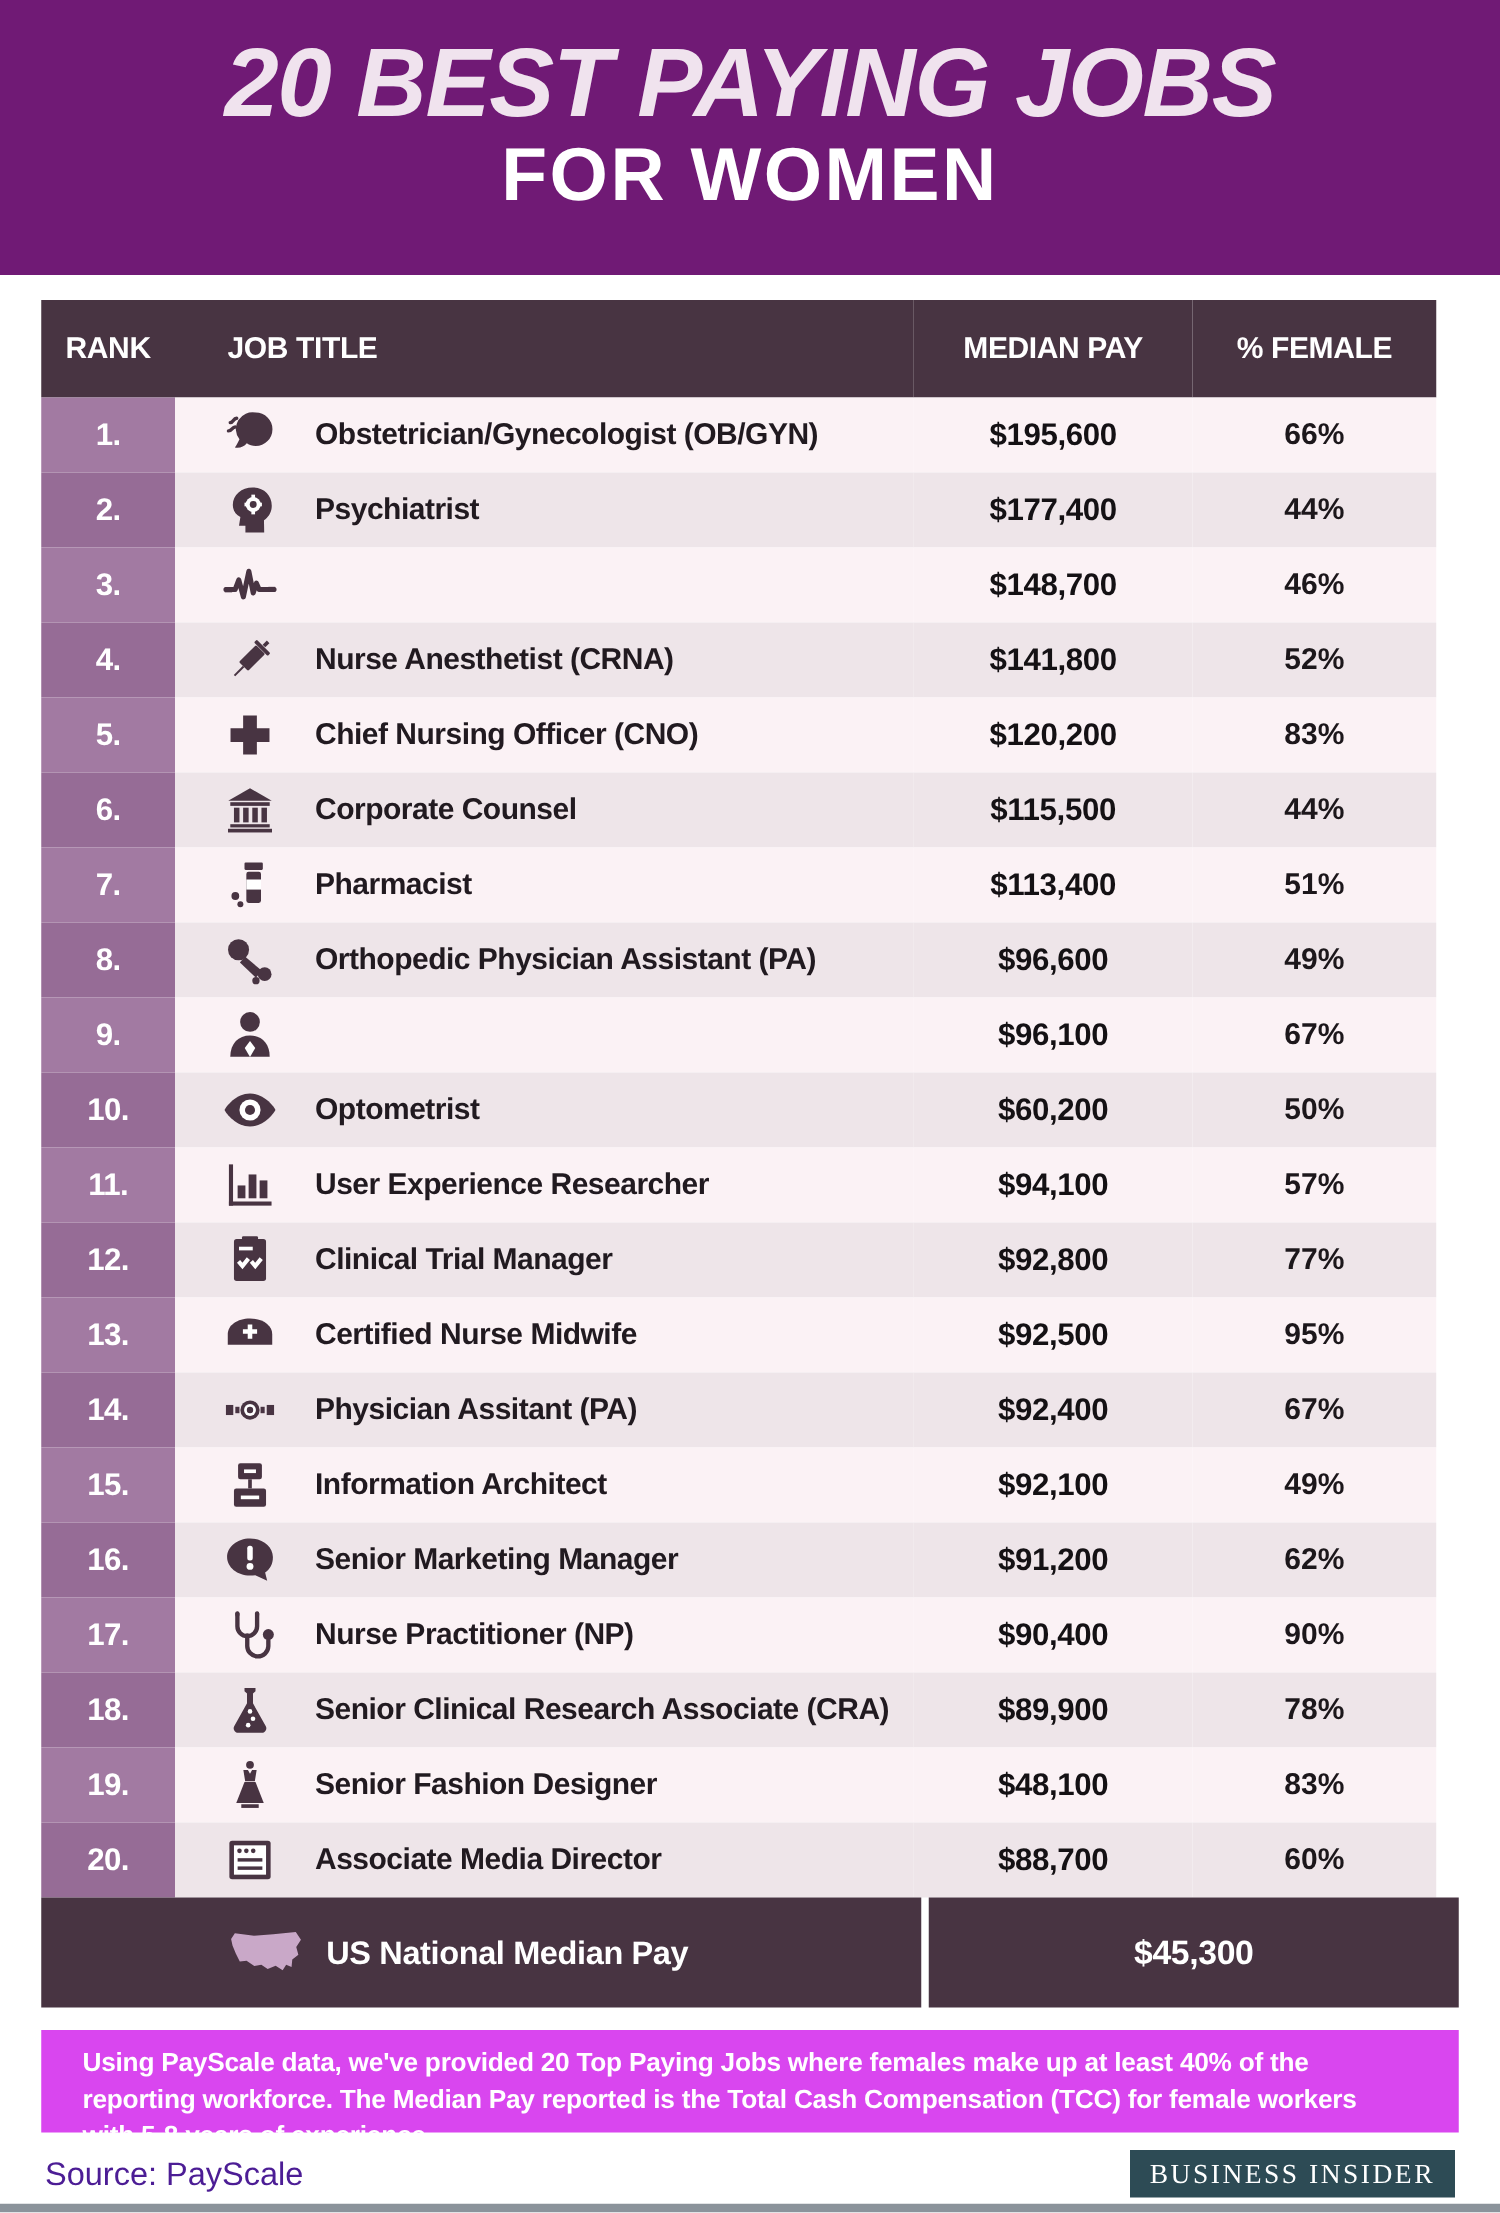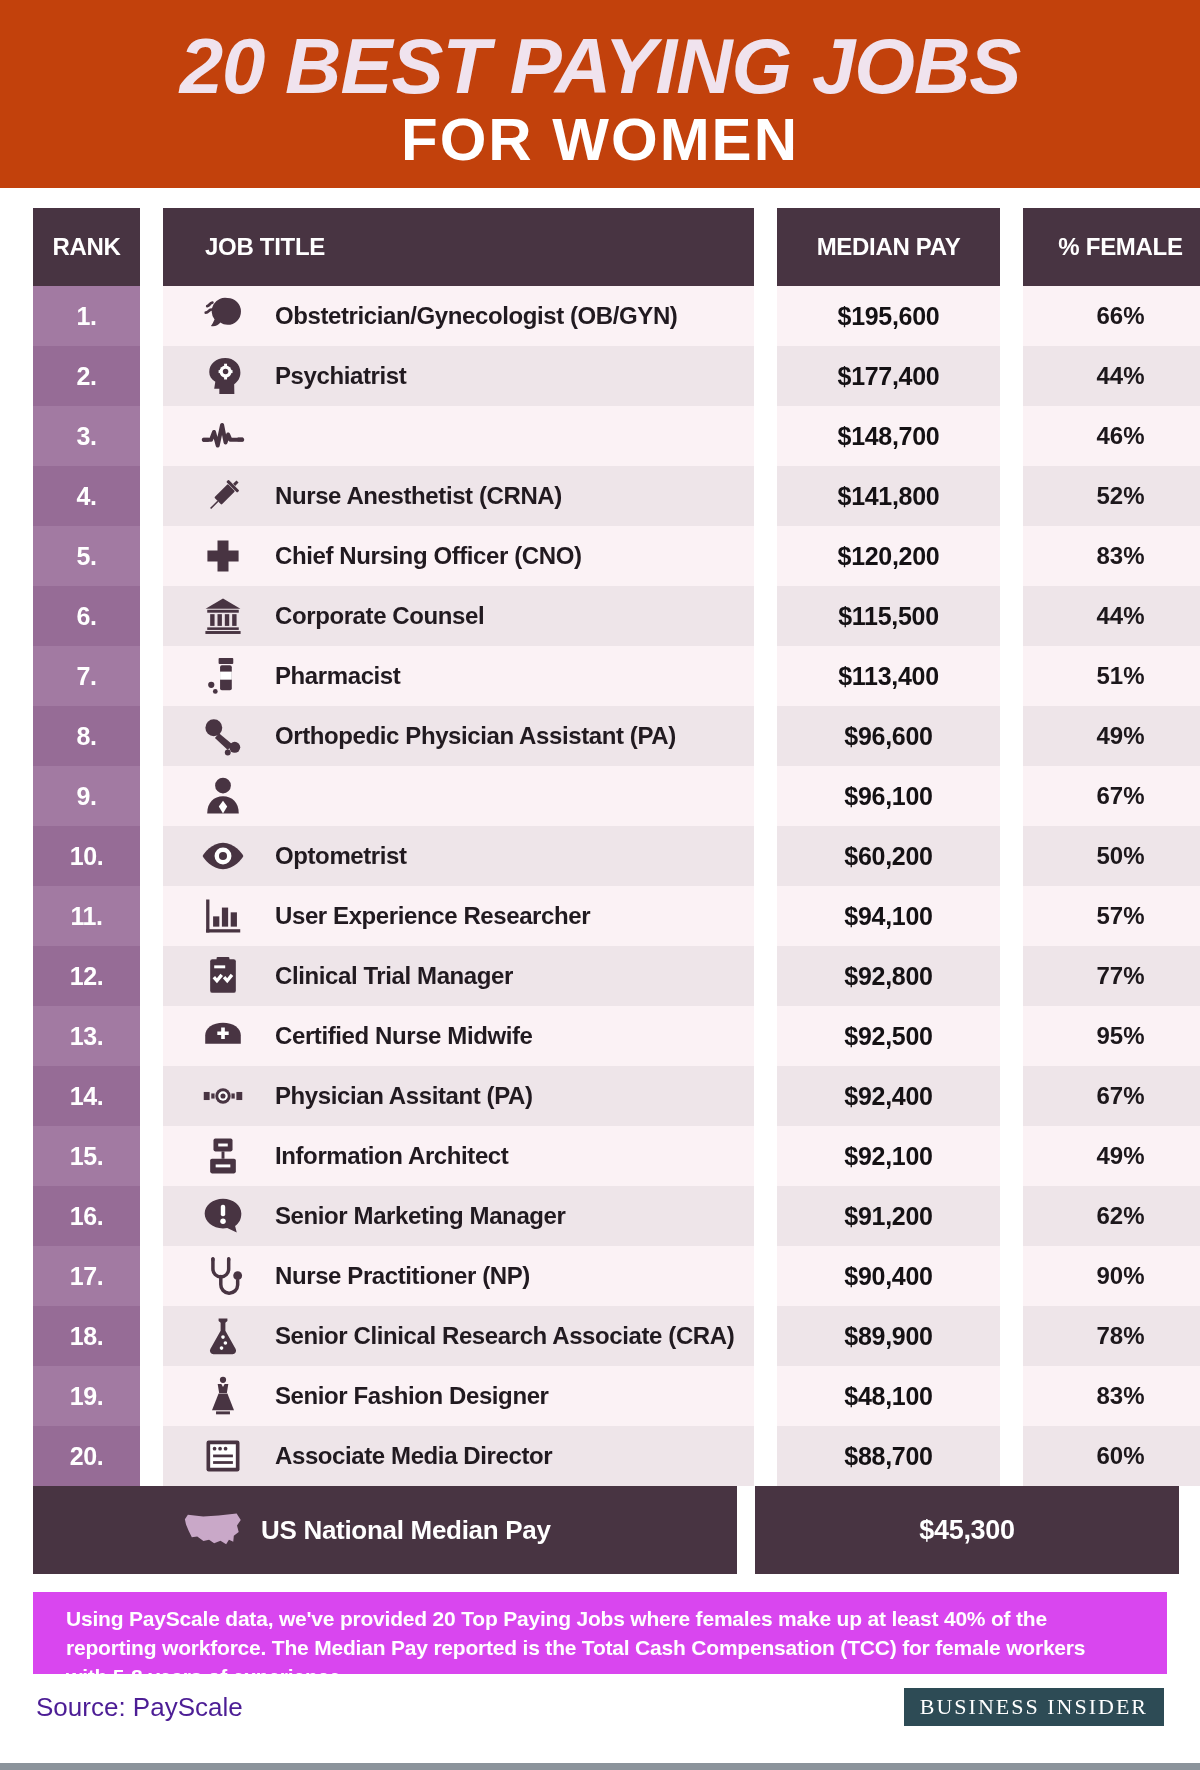--- a/index.html
+++ b/index.html
@@ -1,49 +1,49 @@
 <!DOCTYPE html>
 <html><head>
 <meta charset="utf-8">
 <style>
   html,body{margin:0;padding:0}
   body{
     width:1200px;height:1770px;position:relative;overflow:hidden;
     background:#ffffff;
     font-family:"Liberation Sans","DejaVu Sans",sans-serif;
   }
-  .banner{height:188px;background:#c2410c;text-align:center}
+  .banner{height:220px;background:#701a75;text-align:center}
   .title1{
     padding-top:24px;font-size:78px;line-height:84px;font-weight:bold;font-style:italic;
     letter-spacing:-1px;color:#f0e3ee;white-space:nowrap;
   }
   .title2{font-size:60px;line-height:64px;font-weight:bold;color:#ffffff;letter-spacing:2px}
 
   .table{margin:20px 33px 0}
-  .grid-row{display:grid;grid-template-columns:107px 591px 223px 195px;column-gap:23px}
+  .grid-row{display:grid;grid-template-columns:107px 591px 223px 195px;column-gap:0}
   .hdr .cell{
     background:#483442;color:#ffffff;font-weight:bold;font-size:24px;height:78px;
     display:flex;align-items:center;justify-content:center;letter-spacing:-0.3px;
   }
   .hdr .job-hd{justify-content:flex-start;padding-left:42px;box-sizing:border-box}
 
   .row .cell{height:60px;display:flex;align-items:center;justify-content:center}
   .rank{color:#ffffff;font-weight:bold;font-size:25px;letter-spacing:-0.5px}
   .row.odd  .rank{background:#a27aa2}
   .row.even .rank{background:#966c96}
   .row.odd  .body{background:#fbf2f5}
   .row.even .body{background:#eee5e9}
   .job-cell{justify-content:flex-start !important;padding-left:36px;box-sizing:border-box}
   .icon{width:48px;height:48px;flex:0 0 48px;display:flex;align-items:center;justify-content:center}
   .icon svg{width:44px;height:44px;display:block}
   .jtitle{margin-left:28px;font-weight:bold;font-size:24px;color:#211a20;letter-spacing:-0.4px;white-space:nowrap}
   .pay{font-weight:bold;font-size:25px;color:#141114;letter-spacing:-0.3px}
   .pct{font-weight:bold;font-size:24px;color:#1c171b}
 
-  .usrow{display:grid;grid-template-columns:704px 424px;column-gap:18px}
+  .usrow{display:grid;grid-template-columns:704px 424px;column-gap:6px}
   .usrow .cell{background:#483442;color:#ffffff;height:88px;display:flex;align-items:center}
   .us-label-cell{padding-left:150px;box-sizing:border-box}
   .us-icon{width:62px;height:40px;flex:0 0 62px;display:flex;align-items:center}
   .us-icon svg{width:60px;height:38px}
   .us-label{margin-left:16px;font-weight:bold;font-size:26px;letter-spacing:-0.3px}
   .us-value-cell{justify-content:center;font-weight:bold;font-size:27px;letter-spacing:-0.3px}
 
   .note{
     margin:18px 33px 0;height:82px;box-sizing:border-box;background:#d946ef;color:#ffffff;
     font-weight:bold;font-size:21px;line-height:29px;padding:12px 40px 12px 33px;letter-spacing:-0.2px;

